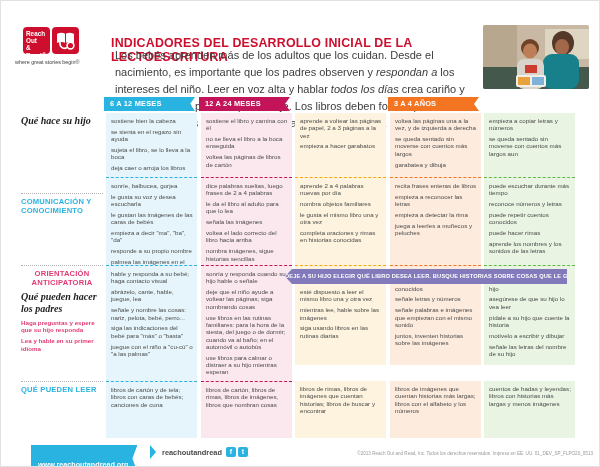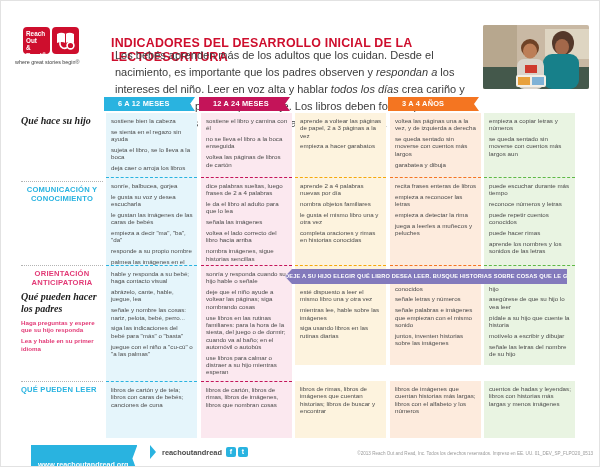--- a/index.html
+++ b/index.html
@@ -12,21 +12,21 @@
   .logo-text{color:#fff;font-weight:bold;font-size:6.4px;line-height:1.12;padding:3px 0 0 3px;}
   .tagline{position:absolute;left:14px;top:58px;width:96px;font-size:5.4px;color:#3d3d3d;}
   .title{position:absolute;left:102px;top:27px;width:376px;font-size:12.4px;font-weight:bold;color:#ce0e2d;letter-spacing:.2px;}
   .intro{position:absolute;left:114px;top:46px;width:368px;font-size:11px;line-height:1.55;color:#3c3c3c;}
   .intro em{font-style:italic;}
   .photo{position:absolute;left:482px;top:24px;width:106px;height:64px;border-radius:2px;overflow:hidden;}
 
   
   .table{position:absolute;left:8px;top:96px;width:566px;height:341px;}
   .ribbon{position:absolute;top:0;height:14px;color:#fff;font-weight:bold;font-size:7.4px;line-height:14px;
-          padding-left:14px;box-sizing:border-box;letter-spacing:.2px;white-space:nowrap;
+          padding-left:6px;box-sizing:border-box;letter-spacing:.2px;white-space:nowrap;
           clip-path:polygon(0 0,100% 0,calc(100% - 5px) 50%,100% 100%,0 100%);}
   .ribbon-tip{position:absolute;top:0;width:0;height:0;border-top:7px solid transparent;border-bottom:7px solid transparent;}
   .cell{position:absolute;box-sizing:border-box;padding:4px 4px 0 5px;}
   .item{font-size:6.2px;line-height:1.18;color:#4a4a4a;margin:0 0 3.5px 0;}
   .rowlabel{position:absolute;left:12px;width:82px;box-sizing:border-box;}
   .rowlabel.sep{border-top:1px dotted #b3b3b3;padding-top:4px;}
   .rl-title{font-size:7.6px;font-weight:bold;letter-spacing:.2px;line-height:1.18;margin-bottom:3px;}
   .rl-sub{font-family:"Liberation Serif",serif;font-style:italic;font-weight:bold;font-size:10px;line-height:1.2;color:#222;margin-bottom:4px;}
   .rl-note{font-size:6.2px;font-weight:bold;line-height:1.22;margin-bottom:3px;}
   .banner{position:absolute;left:284px;top:268px;width:282px;height:15px;color:#fff;font-weight:bold;
@@ -89,21 +89,21 @@
       <rect x="33" y="50" width="30" height="12" rx="2" fill="#f3efe6"></rect>
       <rect x="35" y="52" width="12" height="8" fill="#e8a13c"></rect>
       <rect x="49" y="52" width="12" height="8" fill="#7fb2d6"></rect>
     </svg>
   </div>
 
   <div class="table">
       <div class="rowlabel" style="top: 18px;">
         <div class="rl-sub">Qué hace su hijo</div>
       </div>
-      <div class="rowlabel sep" style="top: 84px; text-align: center;">
+      <div class="rowlabel sep" style="top: 96px;">
         <div class="rl-title" style="color: rgb(41, 179, 224);">COMUNICACIÓN Y CONOCIMIENTO</div>
       </div>
       <div class="rowlabel sep" style="top: 168px;">
         <div class="rl-title" style="color: rgb(226, 58, 118); text-align: center;">ORIENTACIÓN ANTICIPATORIA</div>
         <div class="rl-sub">Qué pueden hacer los padres</div>
         <div class="rl-note" style="color: rgb(226, 58, 118);">Haga preguntas y espere que su hijo responda</div>
         <div class="rl-note" style="color: rgb(226, 58, 118);">Lea y hable en su primer idioma</div>
       </div>
       <div class="rowlabel sep" style="top: 284px;">
         <div class="rl-title" style="color: rgb(41, 179, 224);">QUÉ PUEDEN LEER</div>

